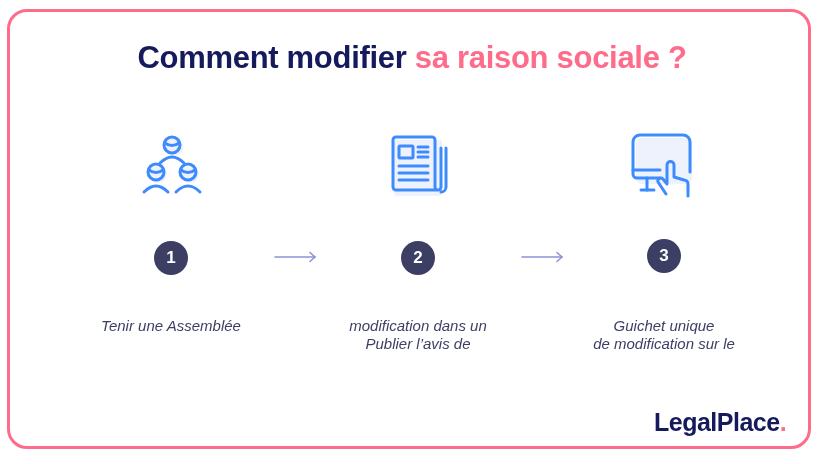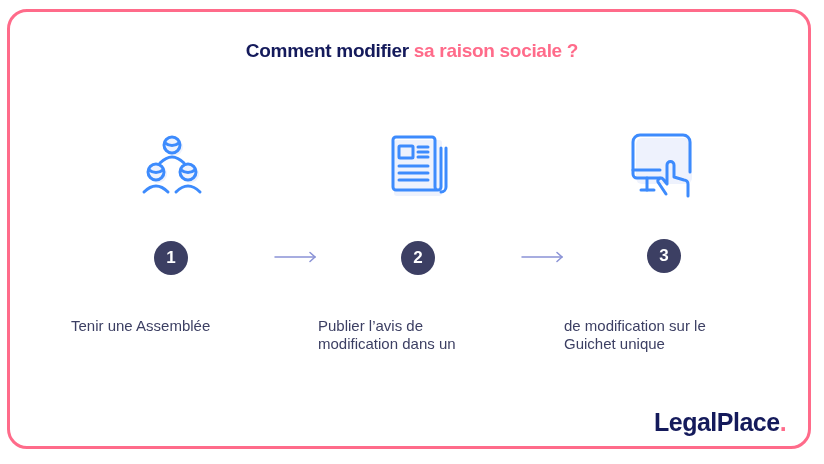--- a/index.html
+++ b/index.html
@@ -1,30 +1,30 @@
 <!DOCTYPE html>
 <html><head>
   <meta charset="utf-8">
   <style>
     html, body { margin: 0; padding: 0; background: #ffffff; }
     body { width: 824px; height: 464px; position: relative; overflow: hidden;
       font-family: "Liberation Sans", sans-serif; }
     .frame { position: absolute; left: 7px; top: 9px; width: 804px; height: 440px;
       border: 3px solid #ff6b8a; border-radius: 20px; box-sizing: border-box; }
     .title { position: absolute; left: 0; top: 40px; width: 824px; text-align: center;
-      font-size: 19px; font-weight: bold; letter-spacing: -0.3px; color: #141a5b; }
+      font-size: 31px; font-weight: bold; letter-spacing: -0.3px; color: #141a5b; }
     .title .accent { color: #ff6b8a; }
     .icon { position: absolute; }
     .icon svg { display: block; }
     .step-num { position: absolute; width: 34px; height: 34px; border-radius: 50%;
       background: #3c3f63; color: #ffffff; font-weight: bold; font-size: 17px;
       display: flex; align-items: center; justify-content: center; }
     .arrow { position: absolute; }
-    .step-text { position: absolute; width: 200px; color: #3c3f63;
-      font-size: 15px; line-height: 18px; }
+    .step-text { position: absolute; width: 200px; text-align: center; color: #3c3f63;
+      font-size: 15px; line-height: 18px; font-style: italic; }
     .logo { position: absolute; left: 654px; top: 408px; font-size: 25px; font-weight: bold;
       color: #141a5b; letter-spacing: -0.5px; }
     .logo .dot { color: #ff6b8a; }
   </style>
 </head>
 <body>
 
 <div class="frame"></div>
 
 <div class="title">
@@ -101,23 +101,23 @@
       <line x1="1" y1="6" x2="41" y2="6"></line>
       <path d="M36 1.5 L41 6 L36 10.5"></path>
     </g>
   </svg>
 </div>
 
 <div class="step-text" style="left:71px; top:317px;">
   <div>Tenir une Assemblée</div>
 </div>
 <div class="step-text" style="left:318px; top:317px;">
+  <div>modification dans un</div>
   <div>Publier l’avis de</div>
-  <div>modification dans un</div>
 </div>
 <div class="step-text" style="left:564px; top:317px;">
+  <div>Guichet unique</div>
   <div>de modification sur le</div>
-  <div>Guichet unique</div>
 </div>
 
 <div class="logo">
   <span>LegalPlace</span><span class="dot">.</span>
 </div>
 
 </body></html>

